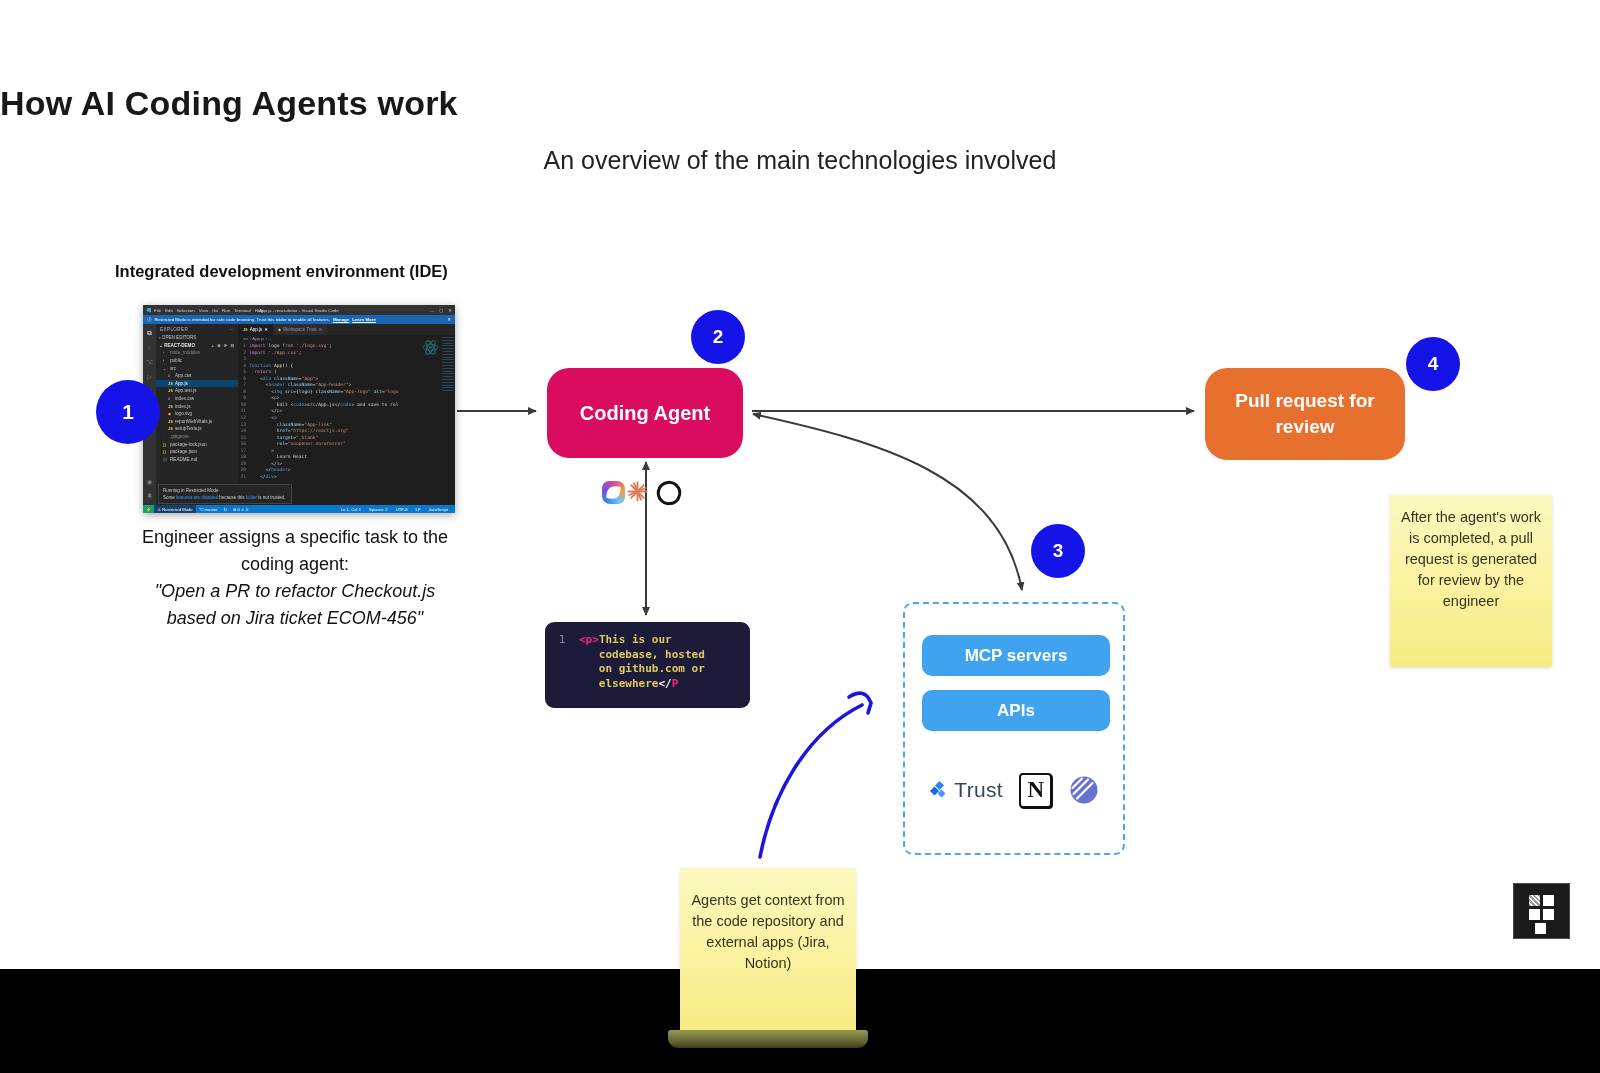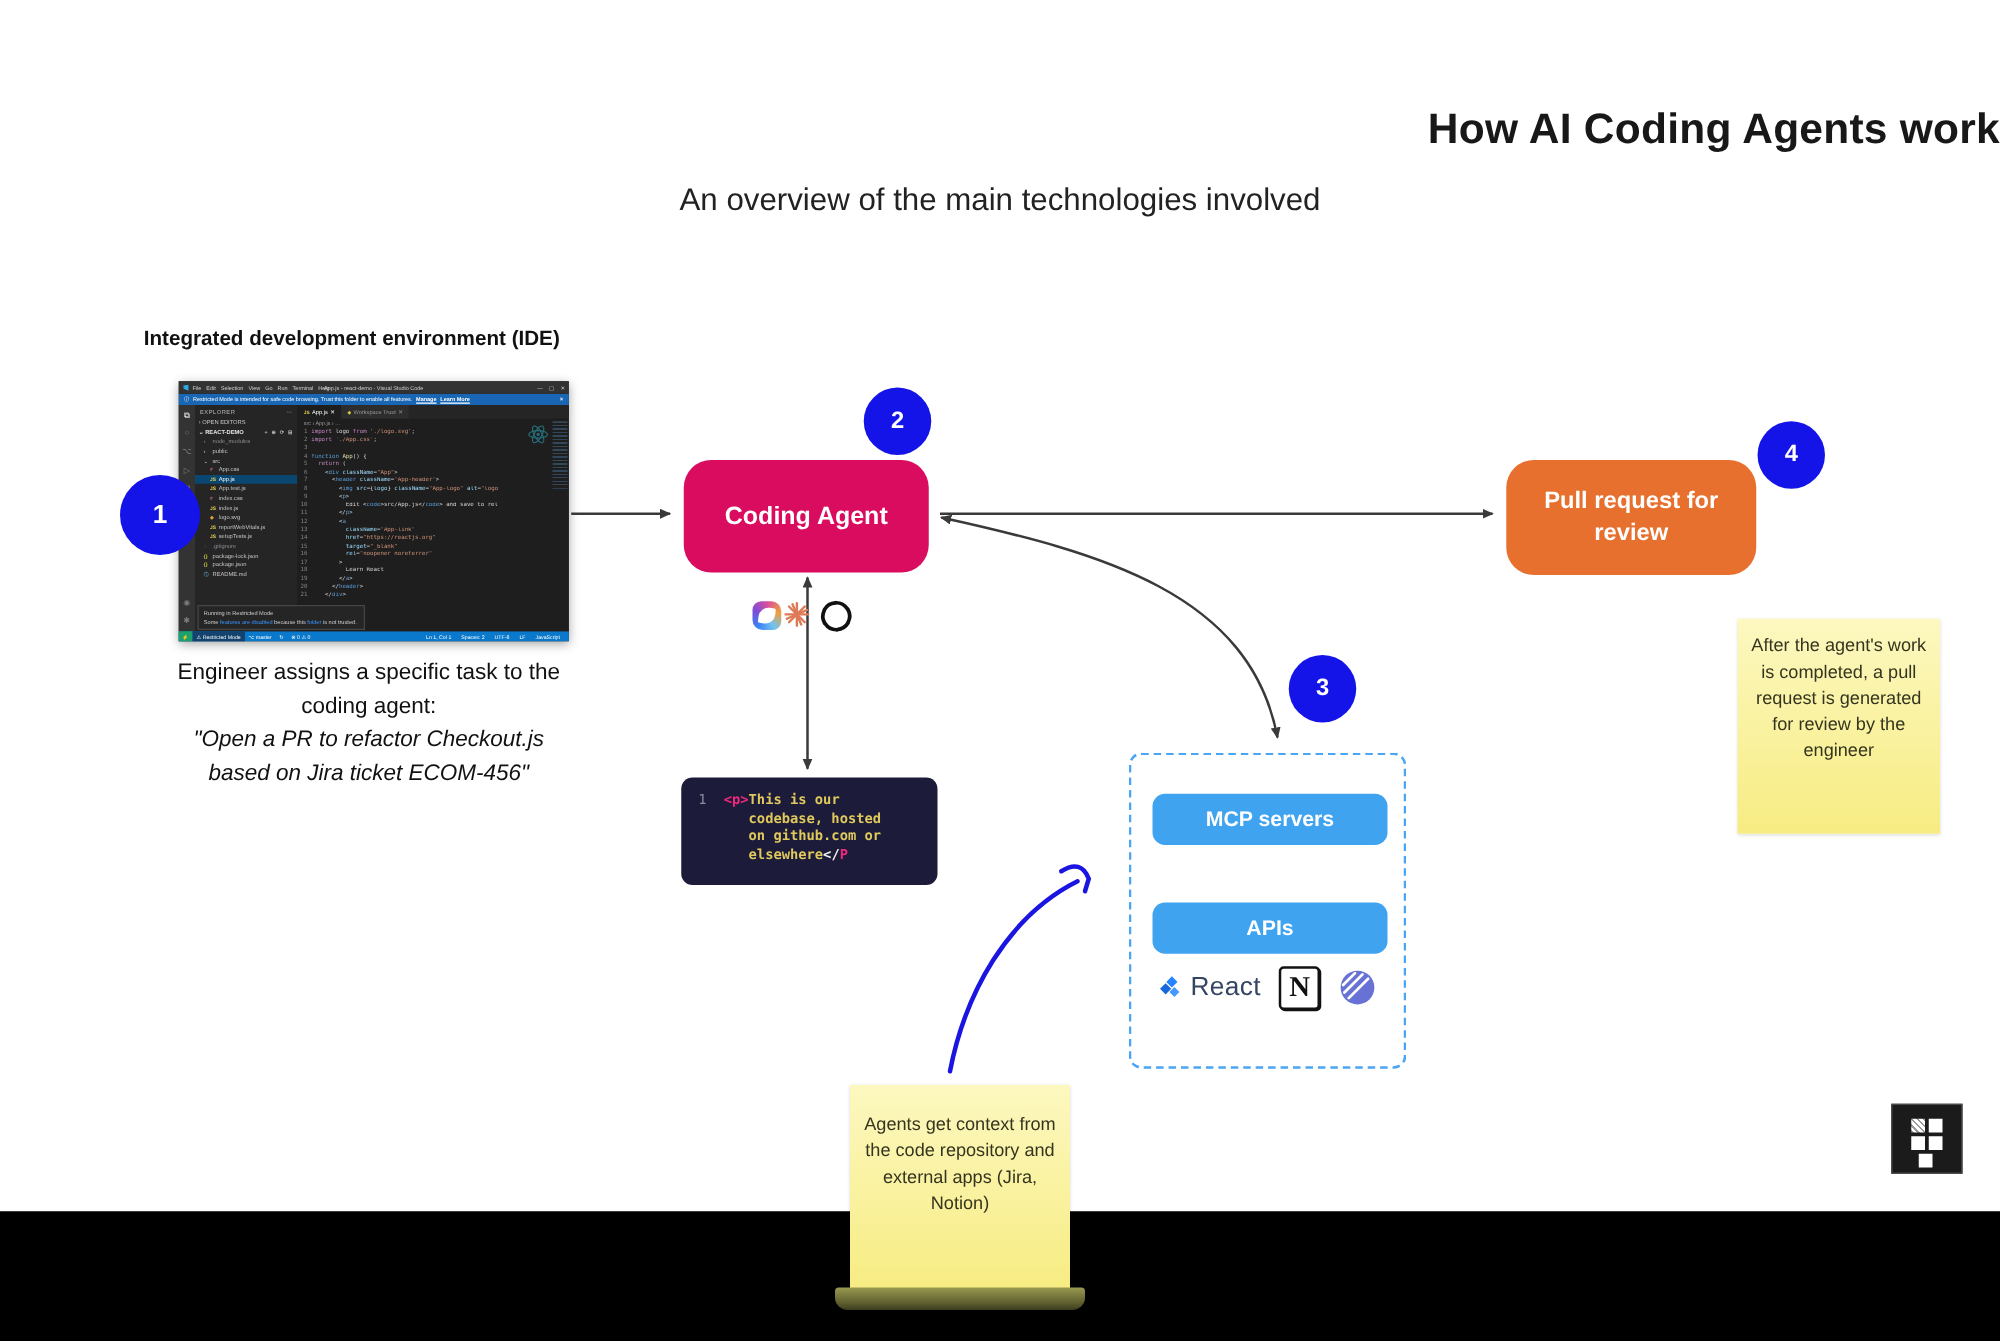--- a/index.html
+++ b/index.html
@@ -4,21 +4,21 @@
 <style>
   * { margin:0; padding:0; box-sizing:border-box; }
   html,body { background:#fff; }
   .canvas {
     position:relative; width:1600px; height:1073px; overflow:hidden;
     background:#fff; font-family:"Liberation Sans", sans-serif; color:#1d1d1d;
   }
   .black-band { position:absolute; left:0; top:969px; width:1600px; height:104px; background:#000; }
 
   
-  .title { position:absolute; left:0; right:0; top:84px; text-align:right;
+  .title { position:absolute; left:0; right:0; top:84px; text-align:left;
            font-size:34px; font-weight:bold; color:#181818; letter-spacing:.2px; }
   .subtitle { position:absolute; left:0; right:0; top:146px; text-align:center;
               font-size:25px; color:#222; }
   .ide-label { position:absolute; left:115px; top:262px; font-size:16.5px; font-weight:bold; color:#111; }
 
   
   svg.arrows { position:absolute; left:0; top:0; z-index:1; }
   .node { z-index:2; }
 
   
@@ -74,21 +74,21 @@
   .sticky-lip { height:18px; margin-top:-2px;
                 background:linear-gradient(180deg,#9a9a52 0%,#5d5d2e 70%,#3c3c1e 100%);
                 border-radius:3px 3px 10px 10px; }
 
   
   .mcp-box { position:absolute; left:903px; top:602px; width:222px; height:253px;
              border:2px dashed var(--c_dash); border-radius:10px; z-index:2; }
   .mcp-btn { position:absolute; left:17px; width:188px; height:41px; background:var(--c_btn);
              border-radius:10px; display:flex; align-items:center; justify-content:center;
              color:#fff; font-weight:bold; font-size:17px; }
-  .mcp-btn.b1 { top:31px; } .mcp-btn.b2 { top:86px;margin-top:32px; }
+  .mcp-btn.b1 { top:31px; } .mcp-btn.b2 { top:86px; }
   .logo-row { position:absolute; left:0; top:160px; width:100%; height:52px;
               display:flex; align-items:center; justify-content:space-evenly; padding:0 8px; }
   .jira-wrap { display:flex; align-items:center; gap:4px; }
   .jira-text { font-size:21px; color:#344563; letter-spacing:.3px; }
   .notion { width:33px; height:35px; background:#fff; border:2.5px solid #121212; border-radius:4px;
             display:flex; align-items:center; justify-content:center;
             font-family:"Liberation Serif", serif; font-weight:bold; font-size:23px; color:#111;
             box-shadow:1px 1px 0 #111; }
 
   
@@ -543,21 +543,21 @@
   <div class="mcp-box node">
     <div class="mcp-btn b1">MCP servers</div>
     <div class="mcp-btn b2">APIs</div>
     <div class="logo-row">
       <span class="jira-wrap">
         <svg width="21" height="21" viewBox="0 0 21 21">
           <path d="M10.5 1 L15 5.5 L10.5 10 L6 5.5 Z" fill="#2684FF"></path>
           <path d="M5.5 6.5 L10 11 L5.5 15.5 L1 11 Z" fill="#1868DB"></path>
           <path d="M12.5 9.5 L16.5 13.5 L12.5 17.5 L8.5 13.5 Z" fill="#2684FF" opacity="0.85"></path>
         </svg>
-        <span class="jira-text">React</span>
+        <span class="jira-text">Trust</span>
       </span>
       <span class="notion">
         <span>N</span>
       </span>
       <svg width="30" height="30" viewBox="0 0 30 30">
         <circle cx="15" cy="15" r="13.5" fill="#6872D5"></circle>
         <g stroke="#fff" stroke-width="2.2" stroke-linecap="round">
           <line x1="3.5" y1="13" x2="13" y2="3.5"></line>
           <line x1="4.5" y1="19" x2="19" y2="4.5"></line>
           <line x1="8" y1="23.5" x2="23.5" y2="8"></line>

